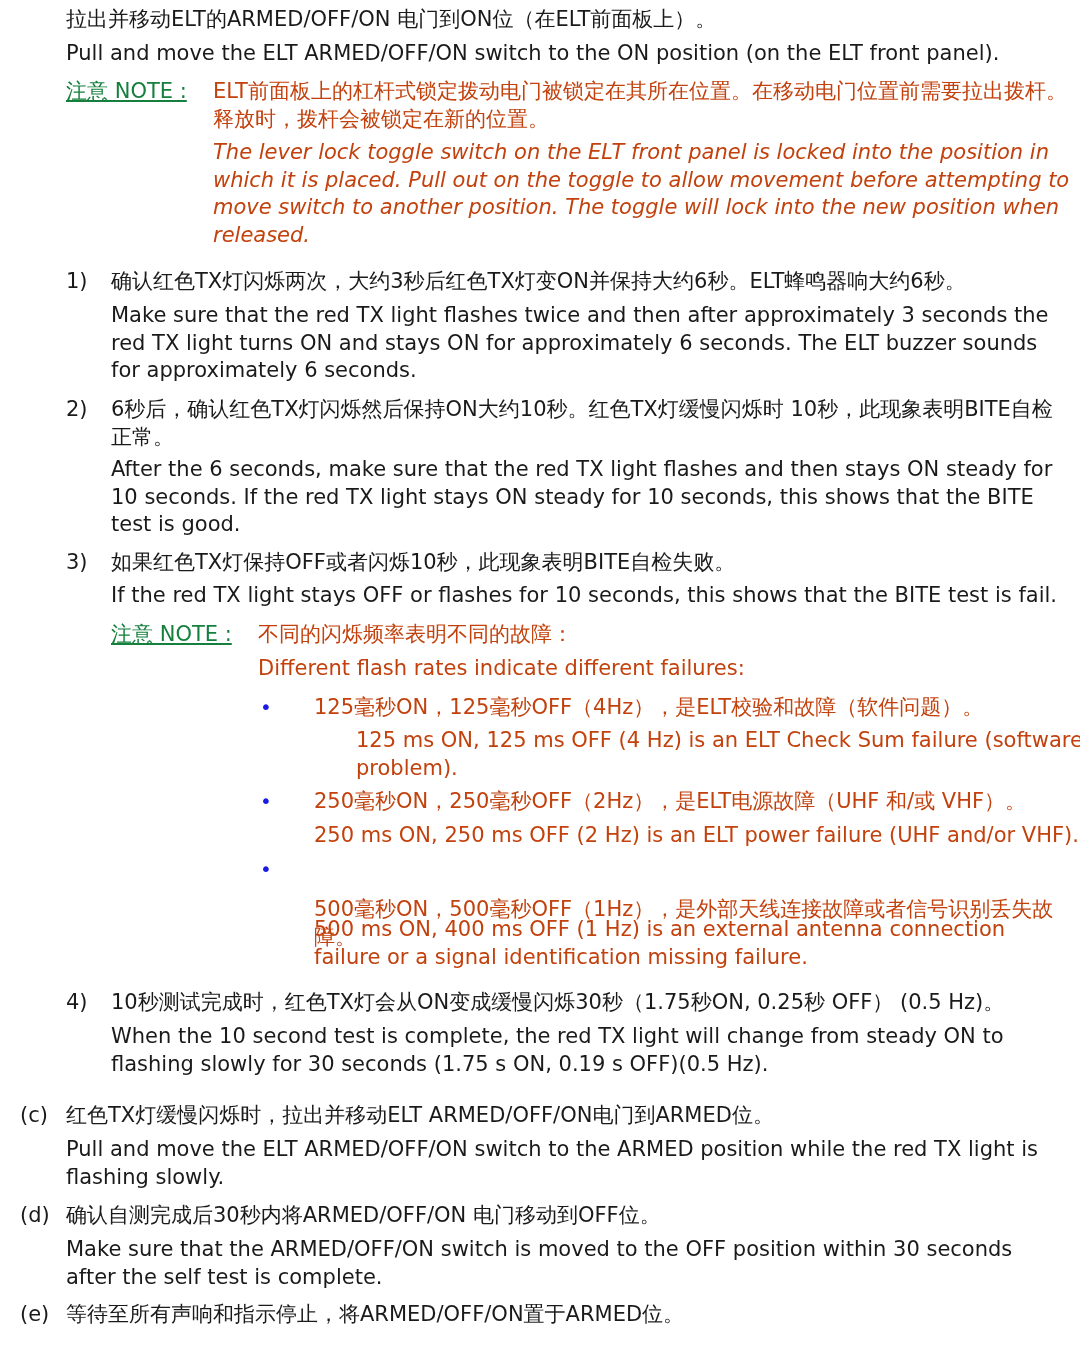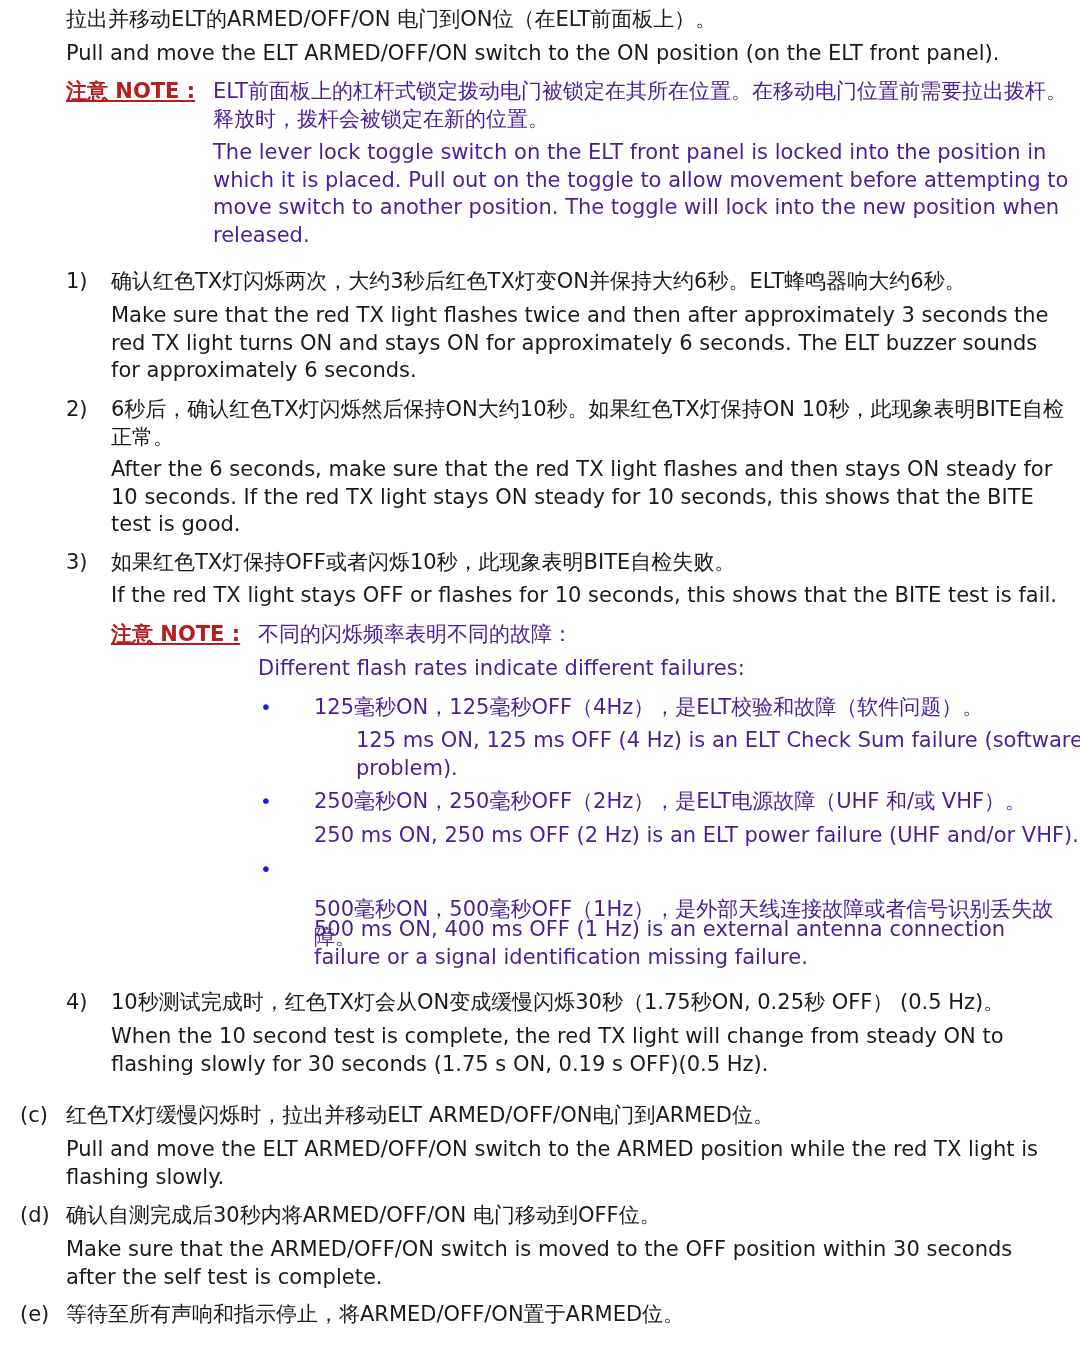--- a/index.html
+++ b/index.html
@@ -1,41 +1,41 @@
 <!DOCTYPE html>
 <html><head>
 <meta charset="utf-8">
 <style>
   html, body { margin:0; padding:0; background:#ffffff; }
   body { width:1080px; height:1353px; position:relative; overflow:hidden;
          font-family:"DejaVu Sans","Liberation Sans",sans-serif; color:#1a1a1a; }
   .line { position:absolute; white-space:nowrap; font-size:21px; line-height:27px; }
   .blk { position:absolute; font-size:21px; line-height:27.5px; }
-  .blue { color:#4c1d95; }
-  .note-label { position:absolute; font-weight:bold; text-decoration:underline; color:#b91c1c; font-size:21px; line-height:27px; white-space:nowrap; }
+  .blue { color:#c2410c; }
+  .note-label { position:absolute; font-weight:normal; text-decoration:underline; color:#15803d; font-size:21px; line-height:27px; white-space:nowrap; }
   .num { position:absolute; font-size:21px; line-height:27px; }
   .bullet { position:absolute; font-size:20px; line-height:27px; color:#1a1ae6; }
   .wrap { white-space:normal; }
 </style>
 </head>
 <body>
 
 <div class="line" style="left:66px; top:6px;text-align:right;">拉出并移动ELT的ARMED/OFF/ON 电门到ON位（在ELT前面板上）。</div>
 <div class="line" style="left:66px; top:40px;">Pull and move the ELT ARMED/OFF/ON switch to the ON position (on the ELT front panel).</div>
 
 <div class="note-label" style="left:66px; top:78px;">注意 NOTE :</div>
 <div class="blk blue wrap" style="left:213px; top:78px; width:855px;">ELT前面板上的杠杆式锁定拨动电门被锁定在其所在位置。在移动电门位置前需要拉出拨杆。释放时，拨杆会被锁定在新的位置。</div>
-<div class="blk blue wrap" style="left:213px; top:139px; width:862px;">The lever lock toggle switch on the ELT front panel is locked into the position in which it is placed. Pull out on the toggle to allow movement before attempting to move switch to another position. The toggle will lock into the new position when released.</div>
+<div class="blk blue wrap" style="left:213px; top:139px; width:862px;font-style:italic;">The lever lock toggle switch on the ELT front panel is locked into the position in which it is placed. Pull out on the toggle to allow movement before attempting to move switch to another position. The toggle will lock into the new position when released.</div>
 
 <div class="num" style="left:66px; top:268px;">1)</div>
 <div class="line" style="left:111px; top:268px;">确认红色TX灯闪烁两次，大约3秒后红色TX灯变ON并保持大约6秒。ELT蜂鸣器响大约6秒。</div>
 <div class="blk wrap" style="left:111px; top:302px; width:960px;">Make sure that the red TX light flashes twice and then after approximately 3 seconds the red TX light turns ON and stays ON for approximately 6 seconds. The ELT buzzer sounds for approximately 6 seconds.</div>
 
 <div class="num" style="left:66px; top:396px;">2)</div>
-<div class="blk wrap" style="left:111px; top:396px; width:960px;">6秒后，确认红色TX灯闪烁然后保持ON大约10秒。如果红色TX灯保持ON 10秒，此现象表明BITE自检正常。</div>
+<div class="blk wrap" style="left:111px; top:396px; width:960px;">6秒后，确认红色TX灯闪烁然后保持ON大约10秒。红色TX灯缓慢闪烁时 10秒，此现象表明BITE自检正常。</div>
 <div class="blk wrap" style="left:111px; top:456px; width:960px;">After the 6 seconds, make sure that the red TX light flashes and then stays ON steady for 10 seconds. If the red TX light stays ON steady for 10 seconds, this shows that the BITE test is good.</div>
 
 <div class="num" style="left:66px; top:549px;">3)</div>
 <div class="line" style="left:111px; top:549px;">如果红色TX灯保持OFF或者闪烁10秒，此现象表明BITE自检失败。</div>
 <div class="line" style="left:111px; top:582px;">If the red TX light stays OFF or flashes for 10 seconds, this shows that the BITE test is fail.</div>
 
 <div class="note-label" style="left:111px; top:621px;">注意 NOTE :</div>
 <div class="line blue" style="left:258px; top:621px;">不同的闪烁频率表明不同的故障：</div>
 <div class="line blue" style="left:258px; top:655px;">Different flash rates indicate different failures:</div>
 

